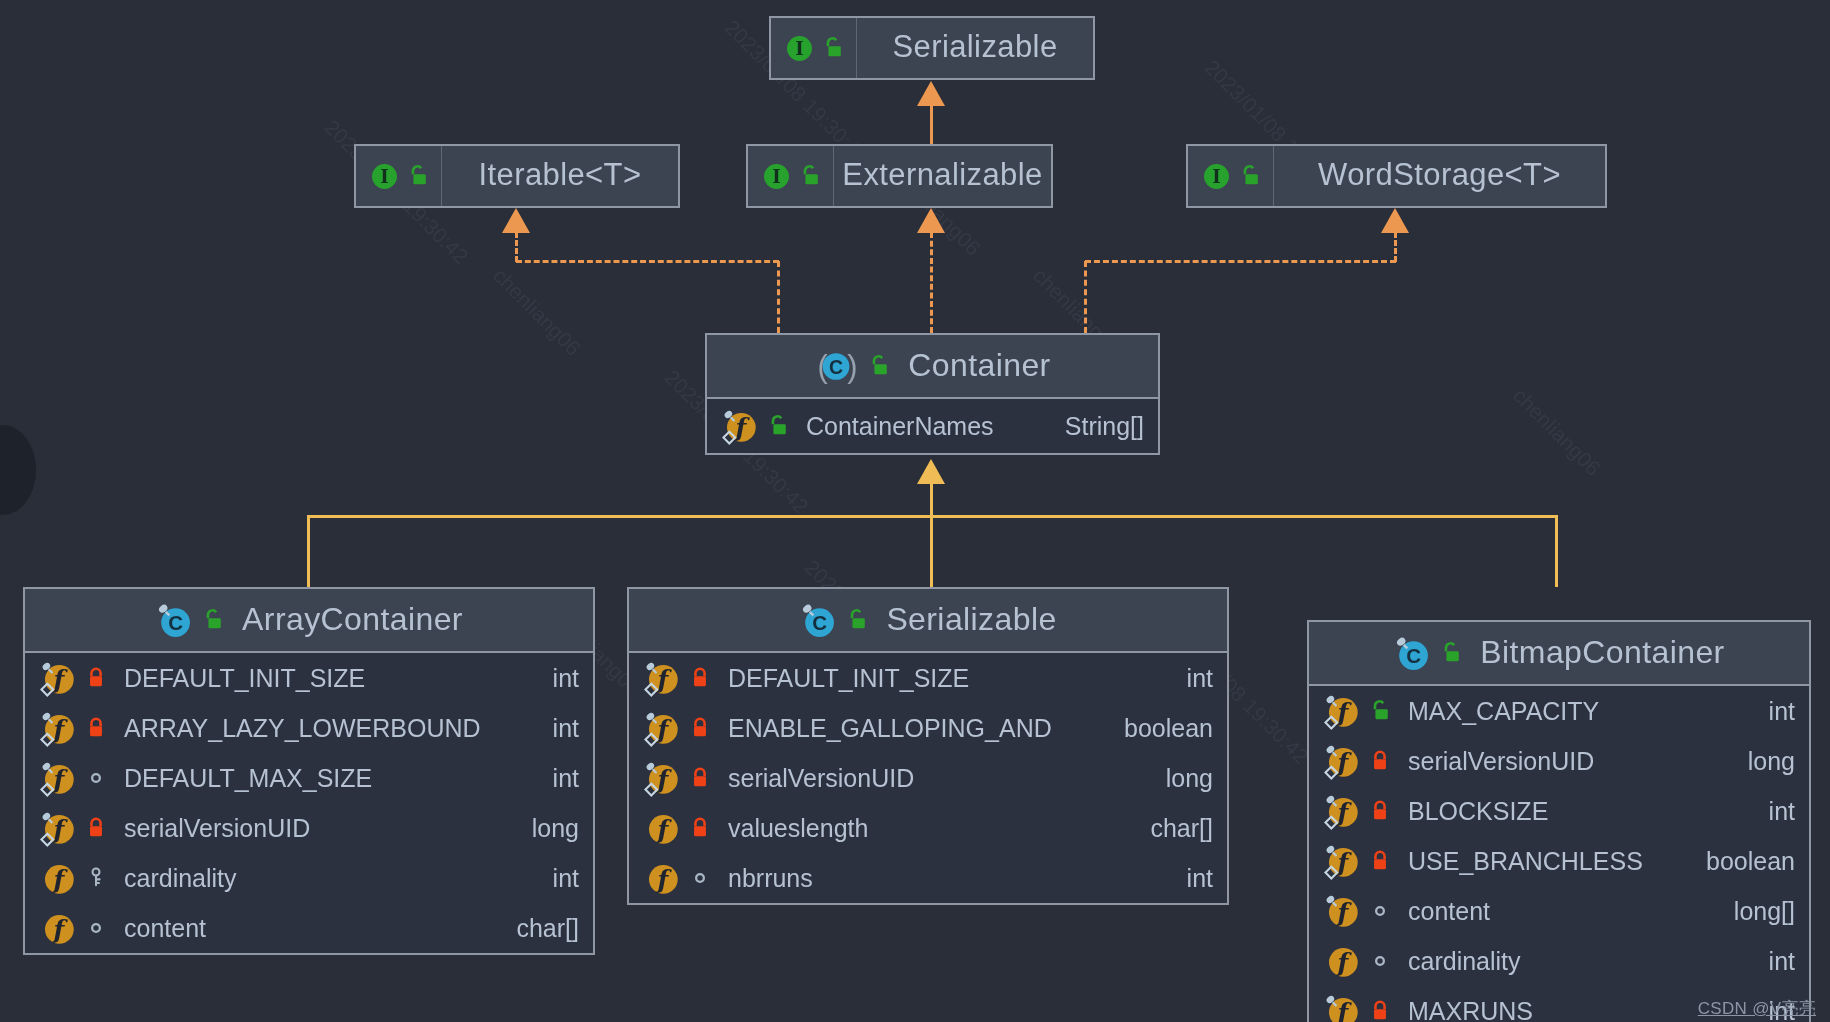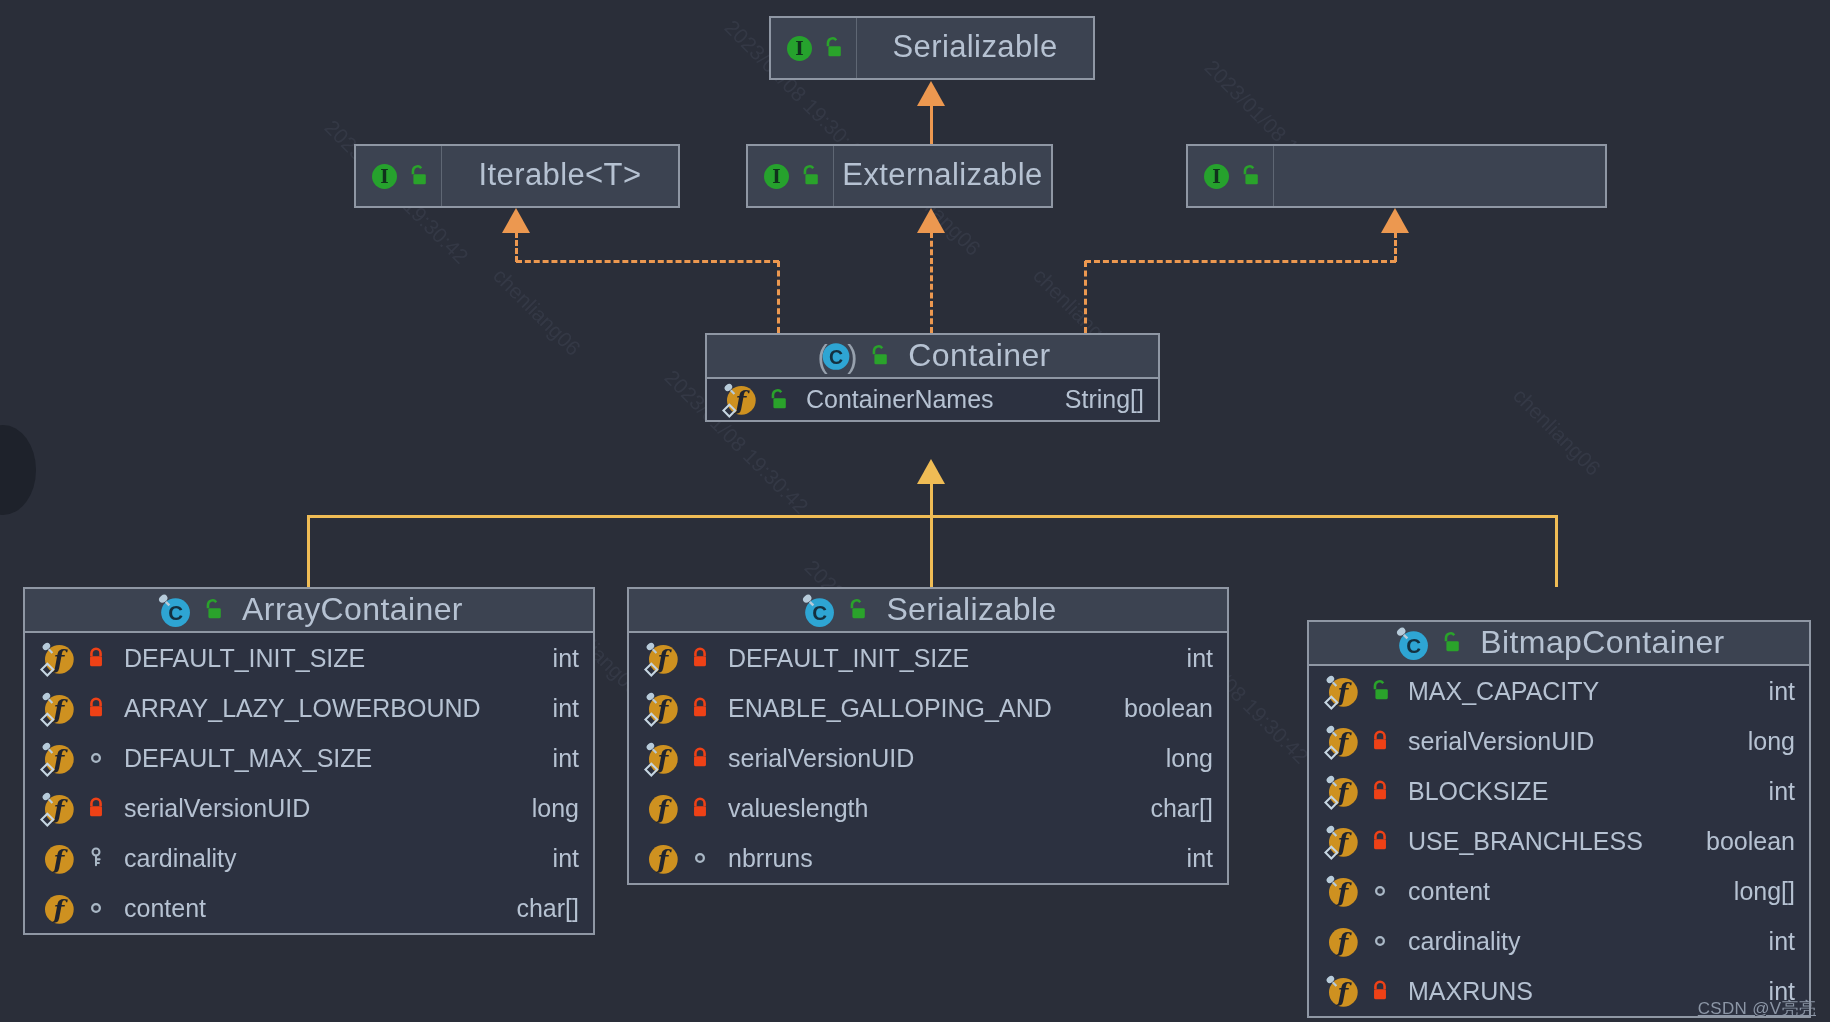--- a/index.html
+++ b/index.html
@@ -43,27 +43,27 @@
 
   
   .node{position:absolute;border:2px solid var(--node-border);background:var(--node-body-bg);
         color:var(--text)}
   .iface{display:flex;height:64px;background:var(--node-title-bg)}
   .icell{width:86px;display:flex;align-items:center;justify-content:center;gap:7px;
          border-right:1px solid rgba(200,210,225,0.25)}
   .ilabel{flex:1;display:flex;align-items:center;justify-content:center;
           font-size:31px;letter-spacing:.4px;padding-bottom:2px}
 
-  .ctitle{height:44px;background:var(--node-title-bg);display:flex;align-items:center;
+  .ctitle{height:64px;background:var(--node-title-bg);display:flex;align-items:center;
           justify-content:center;gap:10px;border-bottom:2px solid var(--node-border)}
   .ctext{font-size:32px;letter-spacing:.4px;margin-left:8px;padding-bottom:2px}
 
   .fields{display:block}
   .frow{height:50px;display:flex;align-items:center;padding:0 14px;gap:9px;font-size:25px}
-  .node-container .frow{height:41px}
+  .node-container .frow{height:54px}
   .fname{margin-left:8px;white-space:nowrap}
   .spacer{flex:1}
   .ftype{white-space:nowrap}
 
   .ic-interface{width:31px;height:31px}
   .cls-icon{width:37px;height:37px}
   .abs-icon{width:44px;height:37px}
   .vis-icon{width:22px;height:24px;flex:none}
   .fld-icon{width:37px;height:37px;flex:none}
   svg{overflow:visible}
@@ -214,20 +214,21 @@
 
   <div class="node iface" style="left:1186px;top:144px;width:421px">
     <div class="icell">
       <svg class="ic-interface" viewBox="0 0 36 36">
           <use href="#sym-interface"></use>
         </svg>
       <svg class="vis-icon" viewBox="0 0 24 26">
           <use href="#sym-lock-open"></use>
         </svg>
     </div>
+    <div class="ilabel">WordStorage&lt;T&gt;</div>
   </div>
 
   <div class="node node-container" style="left:705px;top:333px;width:455px">
     <div class="ctitle">
       <svg class="abs-icon" viewBox="0 0 40 36">
           <use href="#sym-abstract-class"></use>
         </svg>
       <svg class="vis-icon" viewBox="0 0 24 26">
           <use href="#sym-lock-open"></use>
         </svg>

